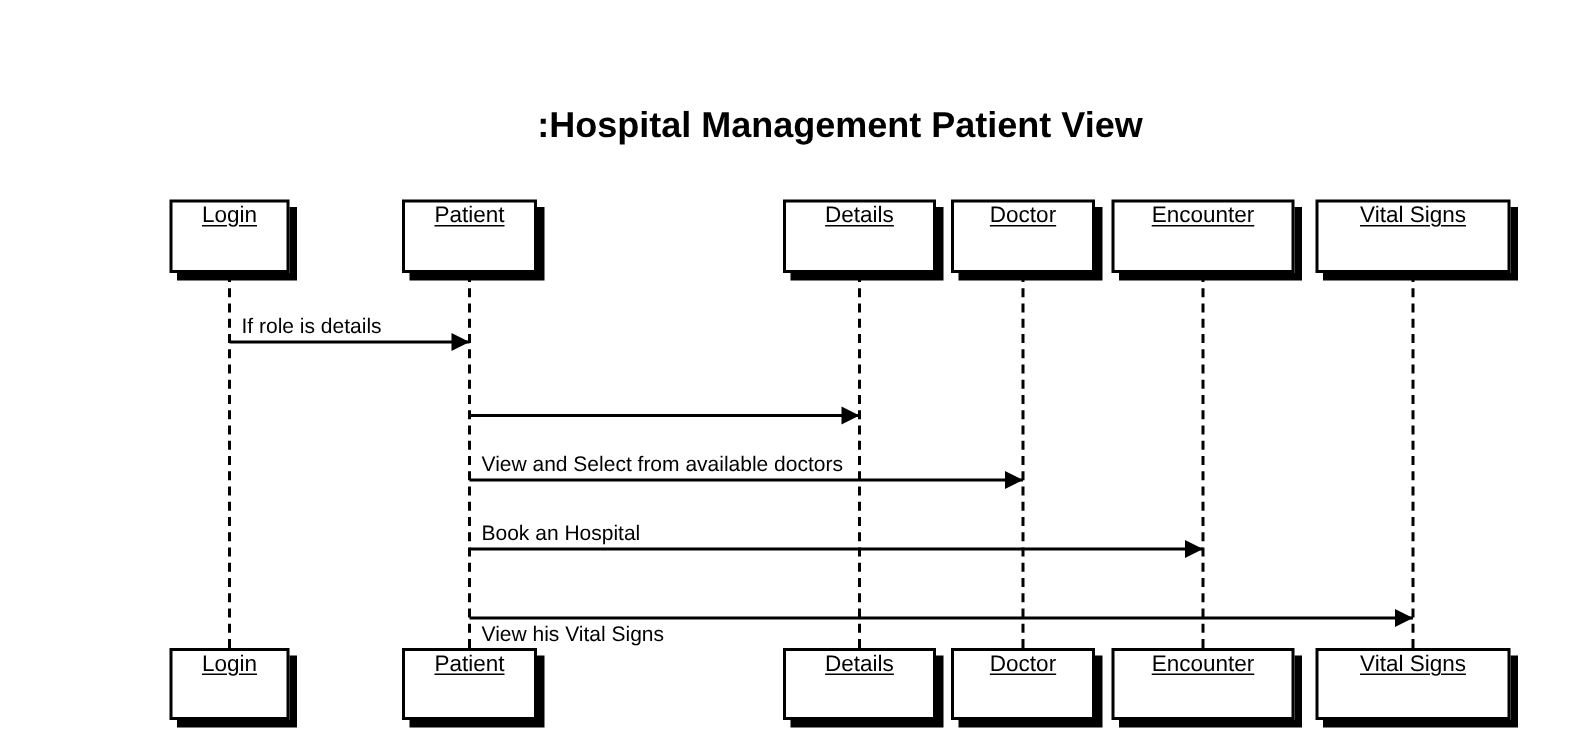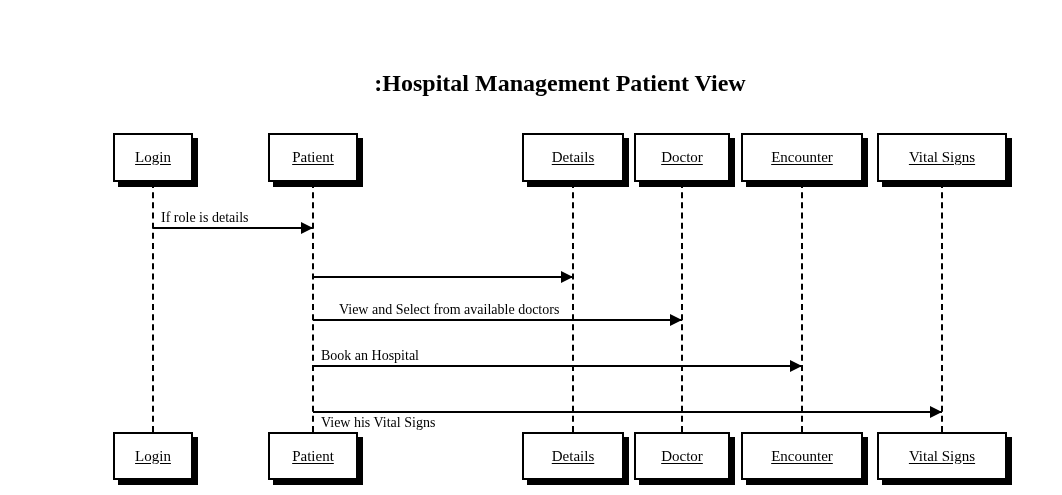--- a/index.html
+++ b/index.html
@@ -7,38 +7,38 @@
     --bg:#ffffff;
     --boxfill:#ffffff;
     --shadow:#000000;
     --text:#000000;
   }
   html,body{margin:0;padding:0;background:#fff;}
   .canvas{
     position:relative;
     width:1062px;height:495px;
     background:var(--bg);
-    font-family:Liberation Serif, serif;
+    font-family:Liberation Sans, sans-serif;
     color:var(--text);
     overflow:hidden;
   }
   .title{
     position:absolute;
     left:560px;top:70px;
     transform:translateX(-50%);
     font-size:24px;font-weight:bold;
     white-space:nowrap;
     letter-spacing:0px;
   }
   .actor-box{
     position:absolute;
     background:var(--boxfill);
     border:2px solid var(--line);
     box-shadow:5px 5px 0 0 var(--shadow);
-    display:flex;align-items:center;justify-content:center;
+    display:flex;align-items:flex-start;justify-content:center;
     box-sizing:border-box;
   }
   .actor-box span{
     font-size:15px;
     text-decoration:underline;
     text-underline-offset:2px;
     white-space:nowrap;
   }
   .lifeline{
     position:absolute;
@@ -96,21 +96,21 @@
 
   <div class="msg-line" style="left:153px;top:227px;width:160px"></div>
   <div class="msg-arrow" style="left:301px;top:222px"></div>
   <div class="msg-label" style="left:161px;top:209px">If role is details</div>
 
   <div class="msg-line" style="left:313px;top:276px;width:260px"></div>
   <div class="msg-arrow" style="left:561px;top:271px"></div>
 
   <div class="msg-line" style="left:313px;top:319px;width:369px"></div>
   <div class="msg-arrow" style="left:670px;top:314px"></div>
-  <div class="msg-label" style="left:339px;top:301px">View and Select from available doctors</div>
+  <div class="msg-label" style="left:321px;top:301px">View and Select from available doctors</div>
 
   <div class="msg-line" style="left:313px;top:365px;width:489px"></div>
   <div class="msg-arrow" style="left:790px;top:360px"></div>
   <div class="msg-label" style="left:321px;top:347px">Book an Hospital</div>
 
   <div class="msg-line" style="left:313px;top:411px;width:629px"></div>
   <div class="msg-arrow" style="left:930px;top:406px"></div>
   <div class="msg-label" style="left:321px;top:414px">View his Vital Signs</div>
 
   <div class="actor-box" style="left:113px;top:432px;width:80px;height:48px">

